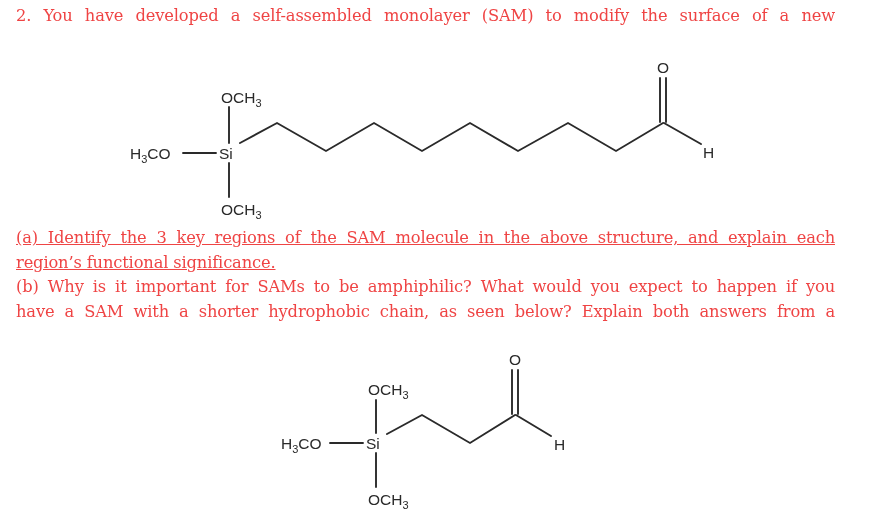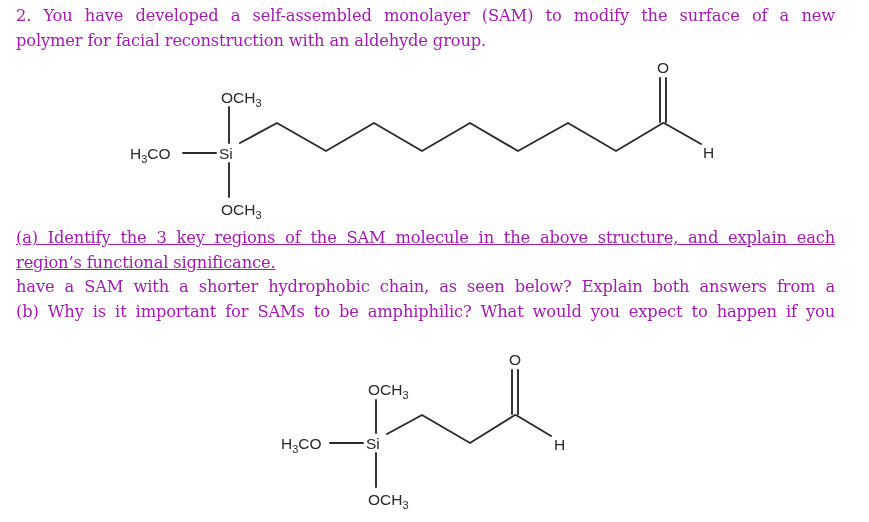--- a/index.html
+++ b/index.html
@@ -4,38 +4,37 @@
   <style>
     html, body { margin: 0; padding: 0; background: #ffffff; }
     body { width: 869px; height: 522px; position: relative; overflow: hidden; }
     .para {
       position: absolute;
       left: 16px;
       width: 819px;
       font-family: "DejaVu Serif", "Liberation Serif", serif;
       font-size: 16.3px;
       line-height: 24.5px;
-      color: #a21caf;
+      color: #ef4444;
       text-align: justify;
       letter-spacing: -0.15px;
     }
     .para .line { display: block; text-align: justify; text-align-last: justify; white-space: nowrap; }
     .para .line.last { text-align-last: left; }
     .p-intro { top: 4px; }
     .p-a { top: 226px; text-decoration: underline; }
     .p-b { top: 275px; }
     svg.mol { position: absolute; left: 0; top: 0; }
     svg text { font-family: "Liberation Sans", "DejaVu Sans", sans-serif; fill: #2a2a2a; }
   </style>
 </head>
 <body>
 
 <div class="para p-intro">
   <span class="line">2. You have developed a self-assembled monolayer (SAM) to modify the surface of a new</span>
-  <span class="line last">polymer for facial reconstruction with an aldehyde group.</span>
 </div>
 
 <svg class="mol" width="869" height="522" viewBox="0 0 869 522">
   <g stroke="#2a2a2a" stroke-width="1.9" fill="none" stroke-linecap="round" stroke-linejoin="miter">
 
     <line x1="229" y1="107" x2="229" y2="143"></line>
     <line x1="229" y1="163" x2="229" y2="197"></line>
 
     <line x1="183" y1="153" x2="216" y2="153"></line>
 
@@ -73,15 +72,15 @@
     <text x="554" y="450">H</text>
   </g>
 </svg>
 
 <div class="para p-a">
   <span class="line">(a) Identify the 3 key regions of the SAM molecule in the above structure, and explain each</span>
   <span class="line last">region’s functional significance.</span>
 </div>
 
 <div class="para p-b">
+  <span class="line">(b) Why is it important for SAMs to be amphiphilic? What would you expect to happen if you</span>
   <span class="line">have a SAM with a shorter hydrophobic chain, as seen below? Explain both answers from a</span>
-  <span class="line">(b) Why is it important for SAMs to be amphiphilic? What would you expect to happen if you</span>
 </div>
 
 </body></html>

